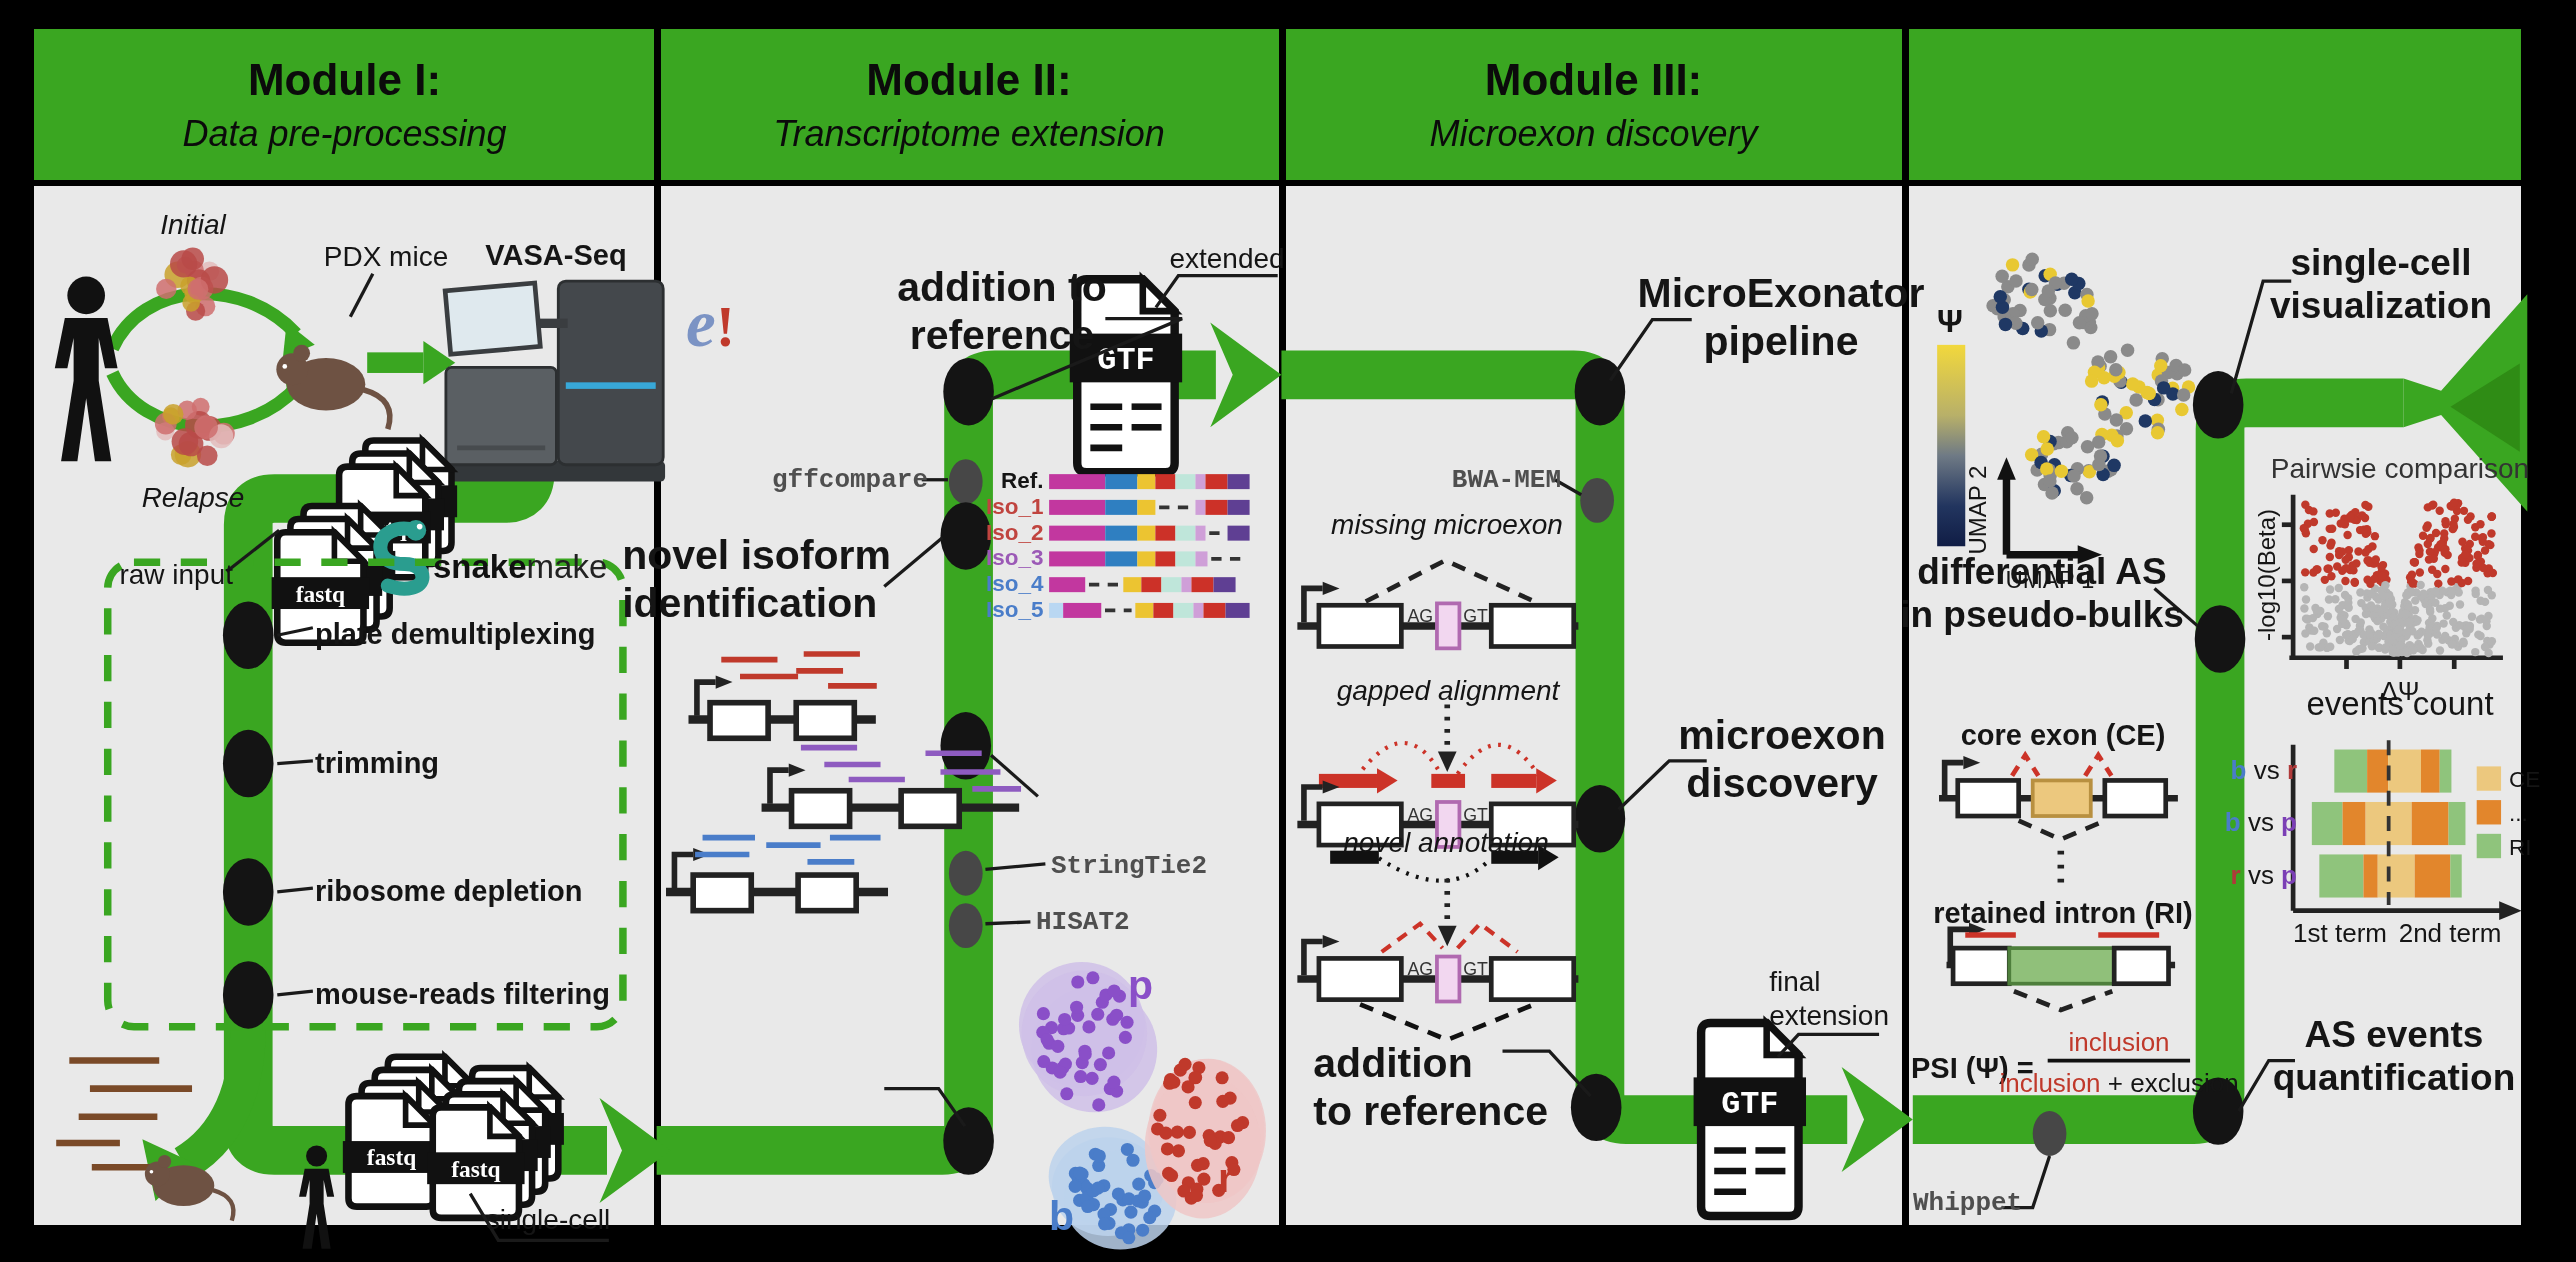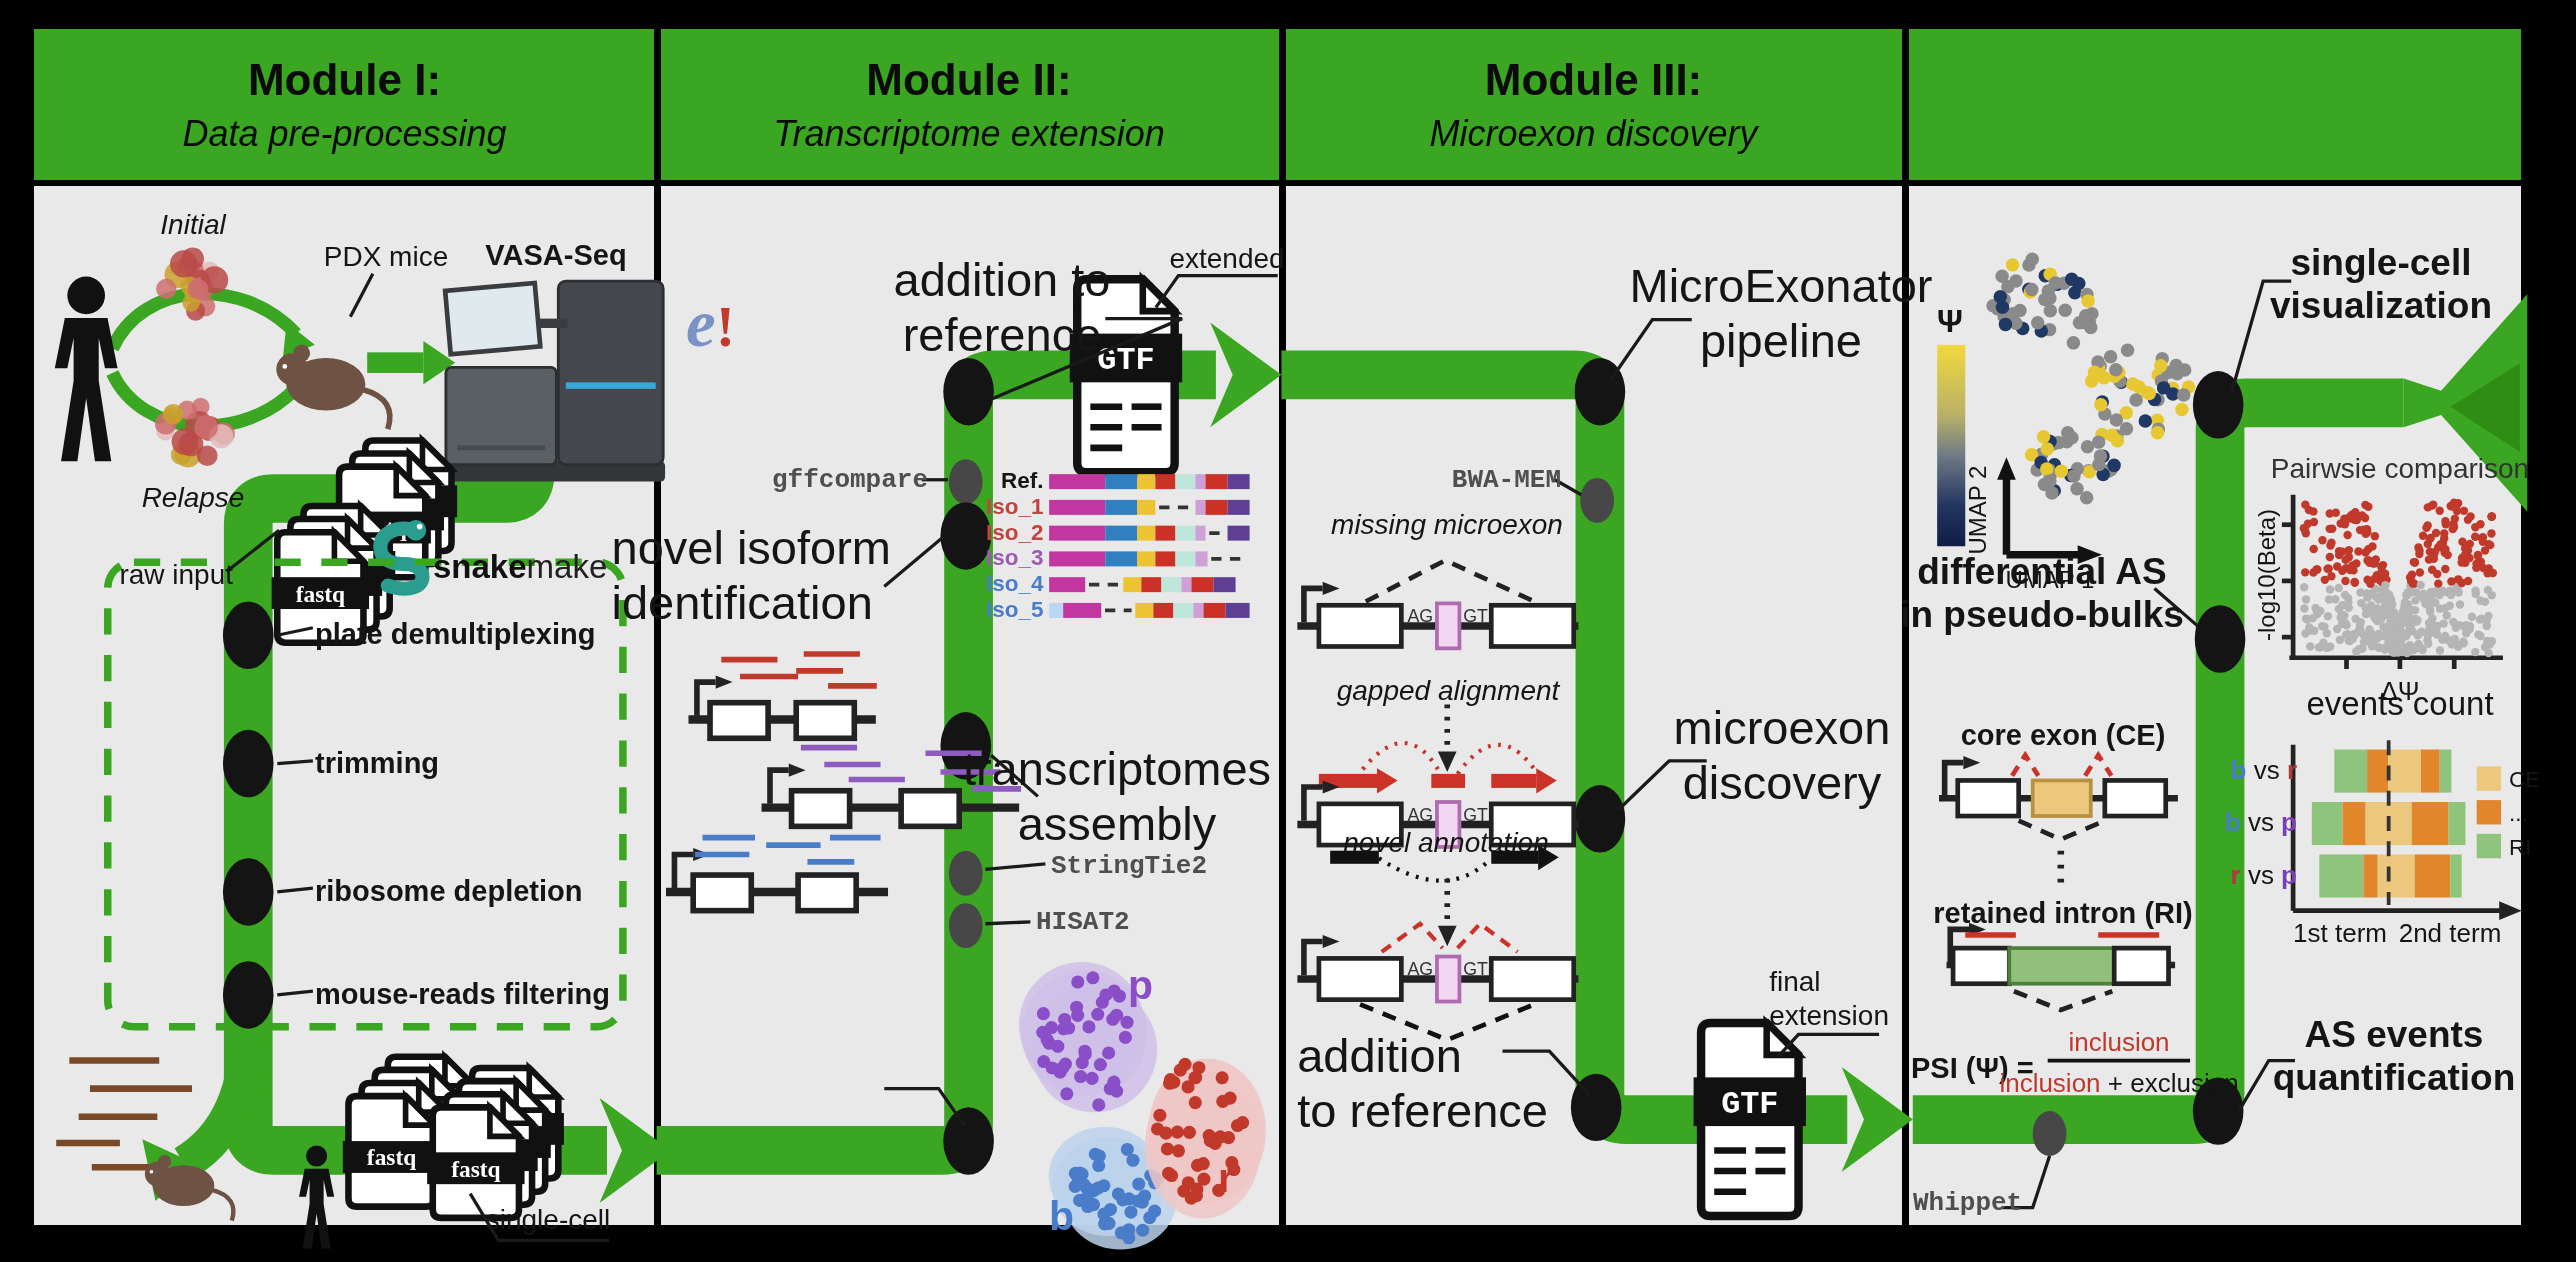--- a/index.html
+++ b/index.html
@@ -13,21 +13,21 @@
          justify-content:center;gap:7.5px;}
   .htitle{font-weight:700;font-size:44px;color:#0b0b0b;}
   .hsub{font-style:italic;font-size:36px;color:#0b0b0b;}
   .vdiv{position:absolute;top:23.4px;width:6.6px;height:1208px;background:#000;}
   svg{position:absolute;left:0;top:0;}
   .lbl{position:absolute;color:#151515;white-space:nowrap;line-height:1.2;}
   .c{transform:translateX(-50%);}
   .tc{text-align:center;}
   .tr{}
   .b31{font-weight:700;font-size:29px;}
-  .b36{font-weight:400;font-size:47px;line-height:1.16;}
+  .b36{font-weight:700;font-size:41px;line-height:1.16;margin-top:11px;}
   .b38{font-weight:700;font-size:37px;line-height:1.16;}
   .n24{font-size:22.5px;}
   .n26{font-size:24px;}
   .n28{font-size:26px;}
   .n30{font-size:28px;}
   .i29{font-style:italic;font-size:28px;}
   .mono{font-family:"Liberation Mono","DejaVu Sans Mono",monospace;font-size:26px;font-weight:700;color:#4f4f4f;}
   .rot{transform:translate(-50%,-50%) rotate(-90deg);transform-origin:center;}
   .snk-b{font-weight:700;font-size:33px;color:#111;}
   .snk-r{font-weight:400;font-size:33px;color:#222;}
@@ -1328,24 +1328,20 @@
   <div class="lbl c tc b36" style="left:1002px;top:253px;">
     <div>addition to</div>
     <div>reference</div>
   </div>
   <div class="lbl mono" style="right:1658px;top:465px;">gffcompare</div>
   <div class="lbl c n30" style="left:1227px;top:242px;">extended</div>
   <div class="lbl tr b36" style="right:1695px;top:521px;">
     <div>novel isoform</div>
     <div>identification</div>
   </div>
-  <div class="lbl c tc b36" style="left:1117px;top:742px;">
-    <div>transcriptomes</div>
-    <div>assembly</div>
-  </div>
   <div class="lbl mono" style="left:1051px;top:851px;">StringTie2</div>
   <div class="lbl mono" style="left:1036px;top:907px;">HISAT2</div>
   <div class="lbl" style="left: 1128px; top: 961px; font-weight: 700; font-size: 41px; color: rgb(138, 79, 200);">p</div>
   <div class="lbl" style="left: 1049px; top: 1192px; font-weight: 700; font-size: 41px; color: rgb(74, 125, 201);">b</div>
   <div class="lbl" style="left: 1218px; top: 1154px; font-weight: 700; font-size: 41px; color: rgb(192, 57, 43);">r</div>
 
   <div class="lbl c tc b36" style="left:1781px;top:259px;">
     <div>MicroExonator</div>
     <div>pipeline</div>
   </div>

